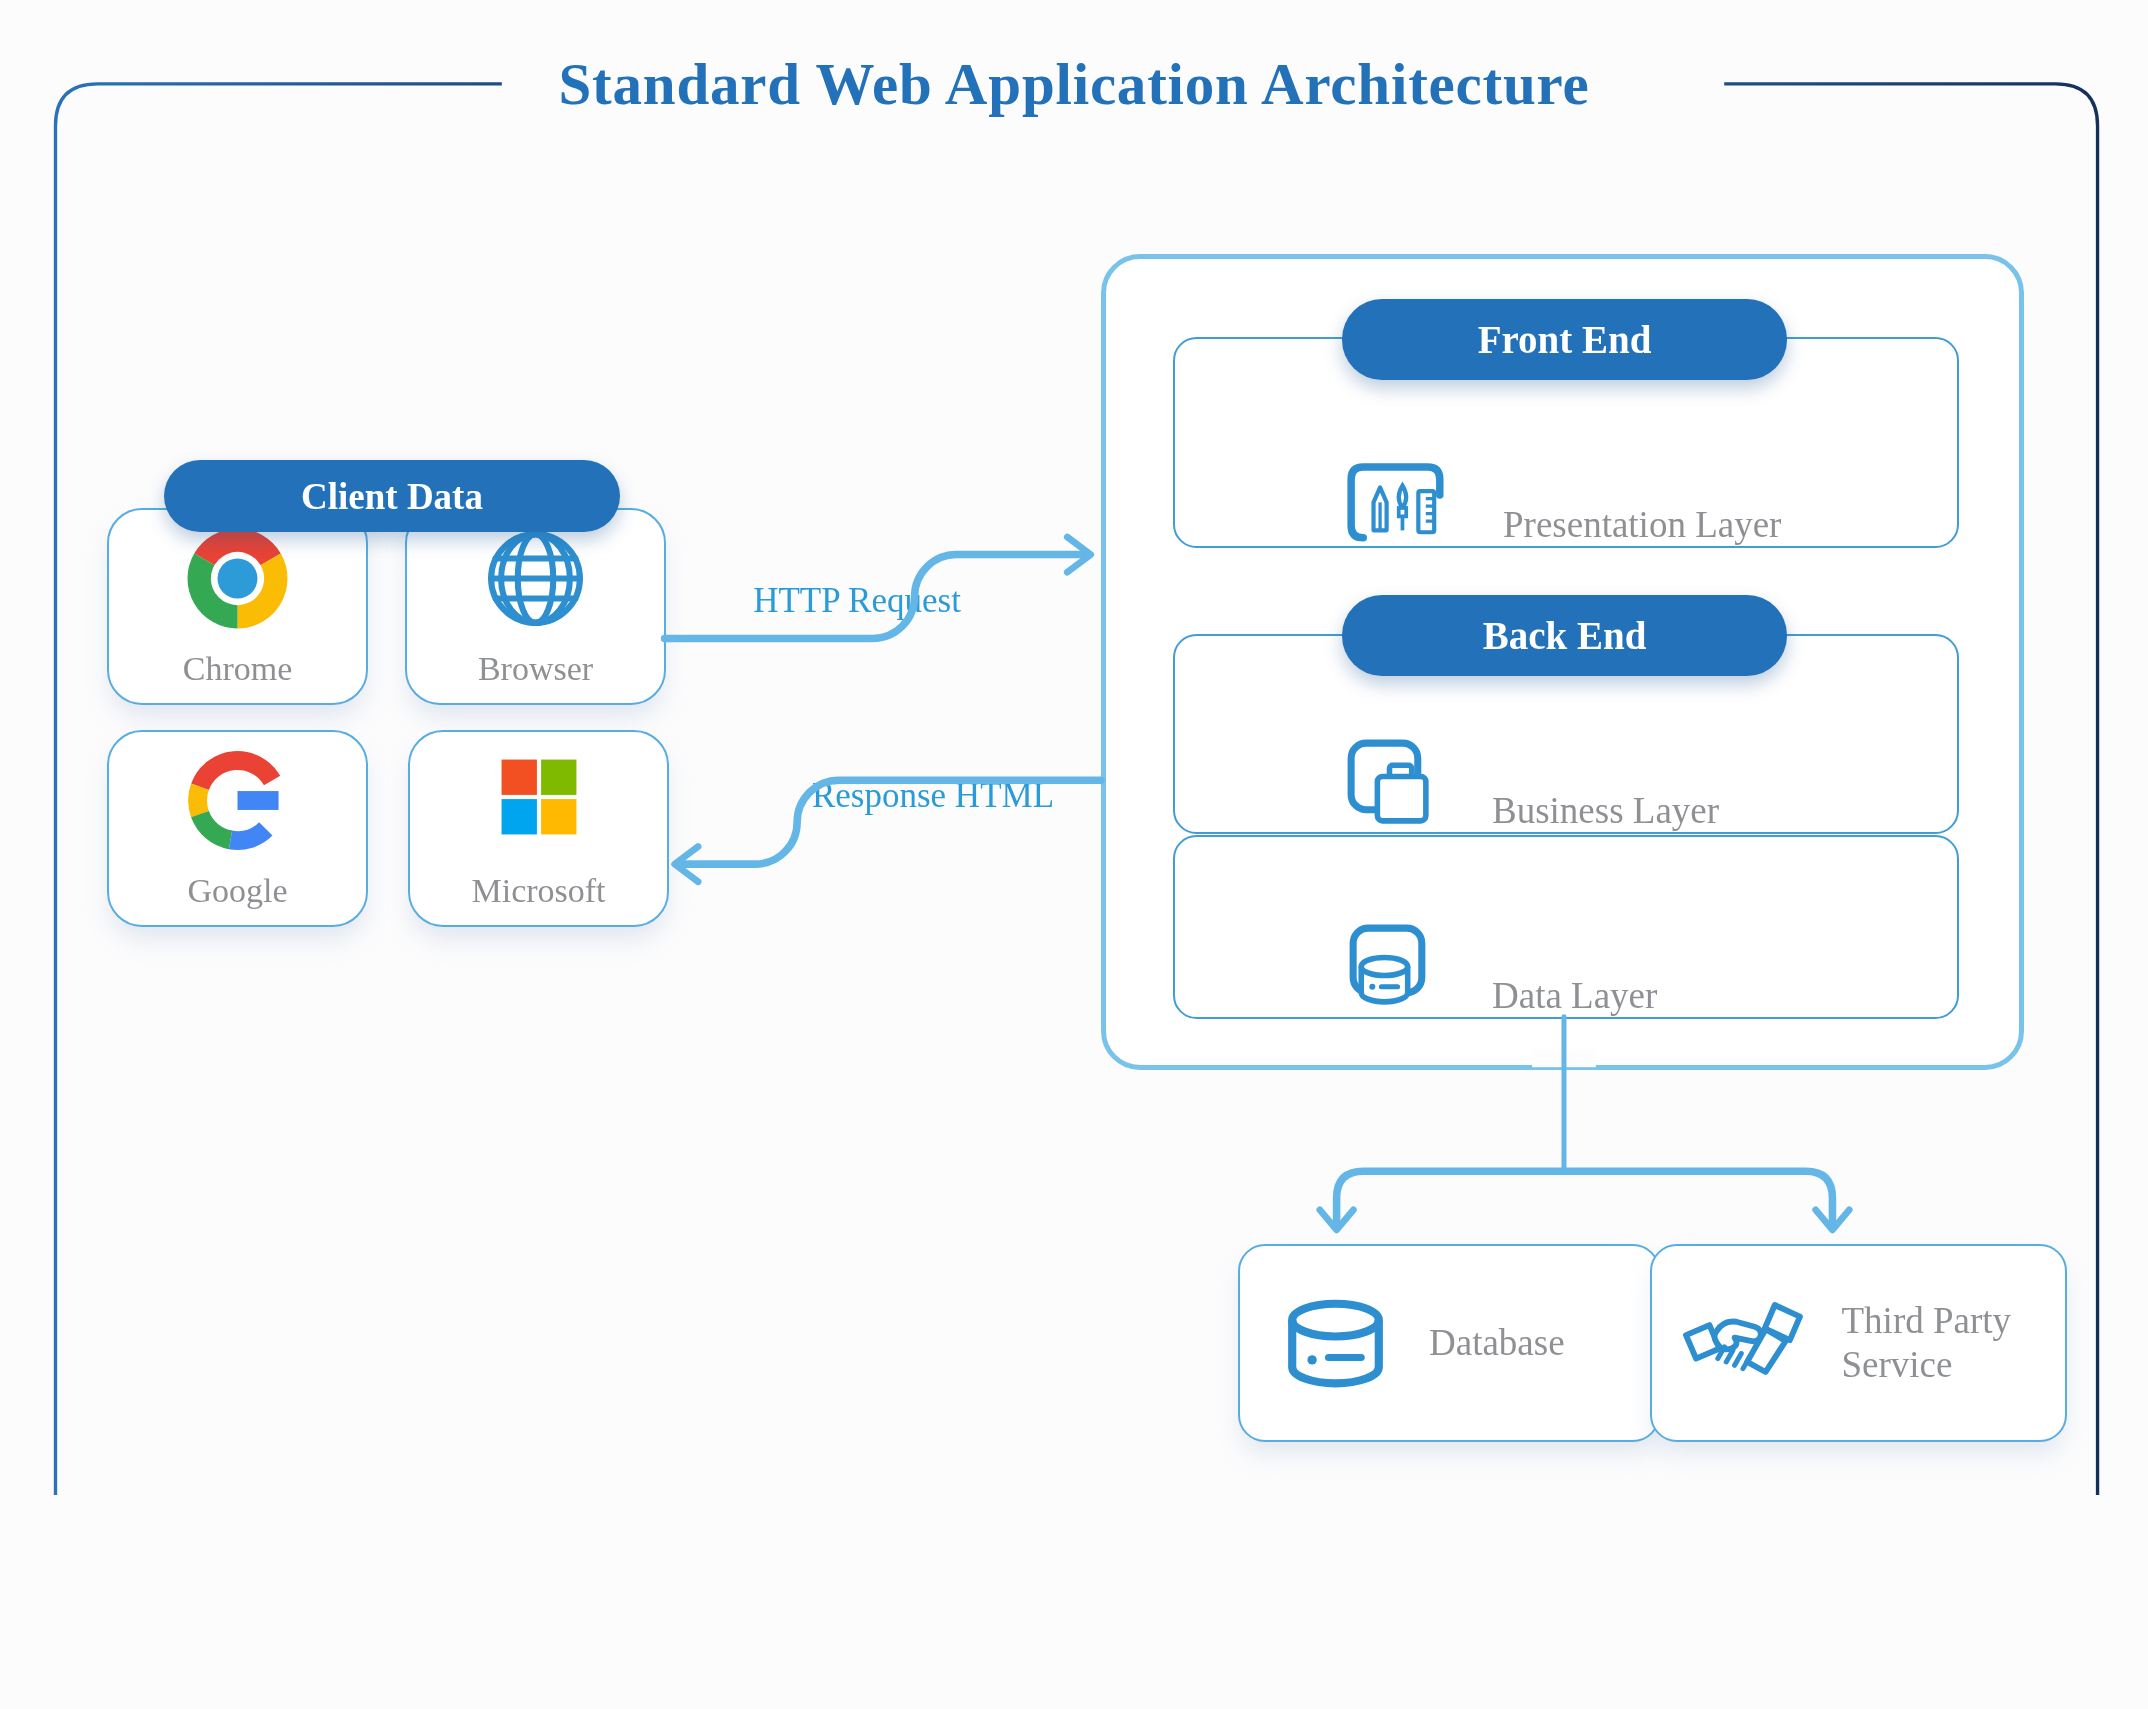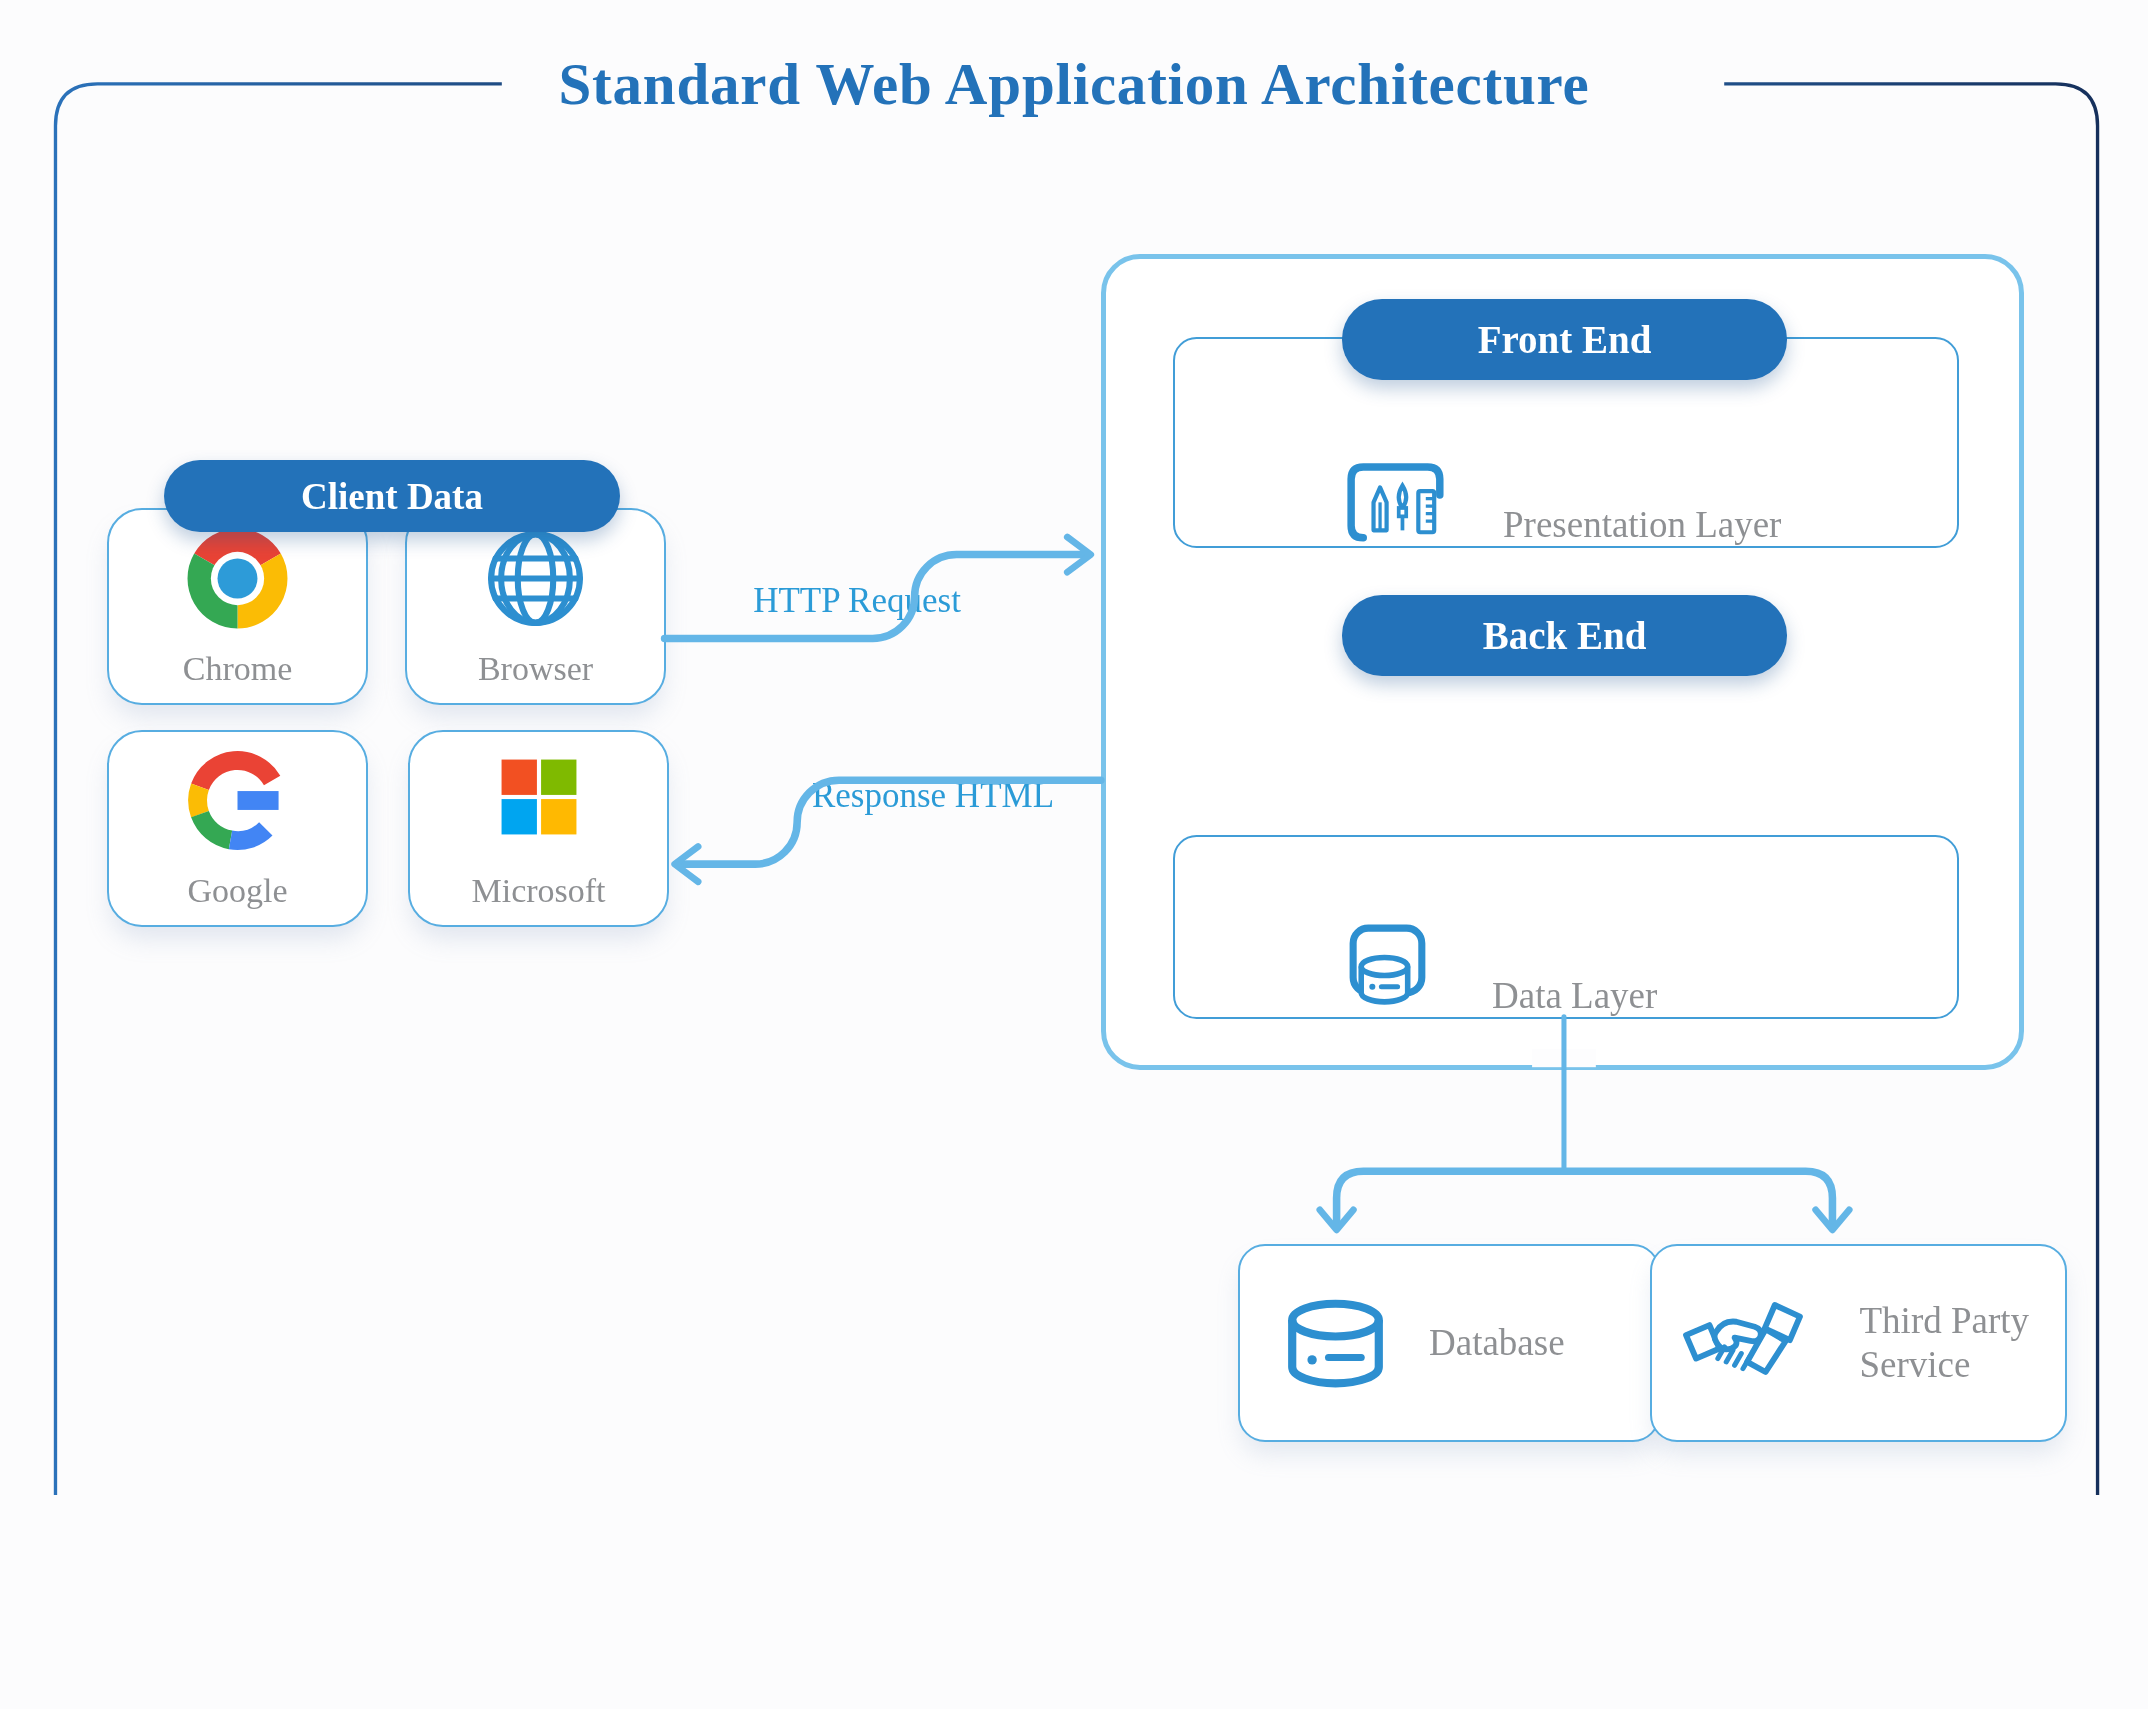--- a/index.html
+++ b/index.html
@@ -126,20 +126,30 @@
         <path fill="none" stroke-width="3.5" d="M93,46 H102 M93,54 H102 M93,62 H102 M93,70 H102"></path>
       </svg>
     </div>
     <div class="layer-label">Presentation Layer</div>
   </div>
 
   <div class="abs pill pill-back">
     <span>Back End</span>
   </div>
 
+  <div class="abs layer-box" style="top:634px;height:176px;padding-top:20px;">
+    <div class="layer-icon">
+      <svg width="101" height="101" viewBox="0 0 100 100" stroke="#2d8fd0">
+        <rect x="12" y="12" width="66" height="66" rx="15" fill="none" stroke-width="7"></rect>
+        <rect x="50" y="34" width="22" height="13" rx="3" fill="#fff" stroke-width="5.5"></rect>
+        <rect x="38" y="45" width="48" height="44" rx="5" fill="#fff" stroke-width="5.5"></rect>
+      </svg>
+    </div>
+    <div class="layer-label">Business Layer</div>
+  </div>
 
   <div class="abs layer-box" style="top:835px;height:180px;">
     <div class="layer-icon">
       <svg width="101" height="101" viewBox="0 0 100 100" stroke="#2d8fd0">
         <rect x="14" y="12" width="68" height="64" rx="15" fill="none" stroke-width="7"></rect>
         <path fill="#fff" stroke-width="5.5" d="M22,50 V76 A23,9 0 0 0 68,76 V50"></path>
         <ellipse cx="45" cy="50" rx="23" ry="9" fill="#fff" stroke-width="5.5"></ellipse>
         <circle cx="33" cy="70" r="3" fill="#2d8fd0" stroke="none"></circle>
         <path d="M42,70 H58" stroke-width="5" stroke-linecap="round"></path>
       </svg>
@@ -162,21 +172,21 @@
   <div class="abs ext-box" style="left:1650px;width:384px;padding-left:28.5px;">
     <div style="display:flex;">
       <svg width="134" height="101" viewBox="0 0 160 120" stroke="#2d8fd0" stroke-width="7" fill="#fff" stroke-linejoin="round" stroke-linecap="round">
         <path d="M6,50 L34,38 L46,66 L18,78 Z"></path>
         <path d="M42,46 Q50,32 66,34 L88,40 Q97,43 95,51 Q93,59 83,57 L64,53 Q70,62 60,66 Q48,70 42,58 Q38,51 42,46 Z"></path>
         <path d="M112,14 L142,28 L130,56 L100,42 Z"></path>
         <path d="M101,43 L125,57 L101,94 L79,82 Z"></path>
         <path fill="none" stroke-width="6" d="M52,64 L44,78 M62,68 L54,82 M72,72 L64,86 M82,76 L74,90"></path>
       </svg>
     </div>
-    <div class="ext-label" style="margin-left:45px;width:210px;">Third Party Service</div>
+    <div class="ext-label" style="margin-left:27px;width:210px;">Third Party Service</div>
   </div>
 
   <div class="abs" style="left:883px;top:1588px;z-index:11;display:flex;">
     <svg width="89" height="89" viewBox="0 0 100 100">
       <path fill="#33383f" d="M30,8 Q8,18 8,44 L8,58 L21,58 L21,46 Q21,28 36,20 Z"></path>
       <path fill="#33383f" d="M24,4 L42,16 L22,24 Z"></path>
       <path fill="#2f72d3" d="M64,20 Q80,28 80,46 L80,52 L93,52 L93,44 Q93,18 70,8 Z"></path>
       <path fill="#2f72d3" d="M59,2 L78,5 L66,20 Z"></path>
       <path fill="#33383f" d="M28,68 L50,98 L72,68 L58,68 L50,79 L42,68 Z"></path>
       <path fill="none" stroke="#33383f" stroke-width="7" d="M42,44 V36 a8,8 0 0 1 16,0 V44"></path>

